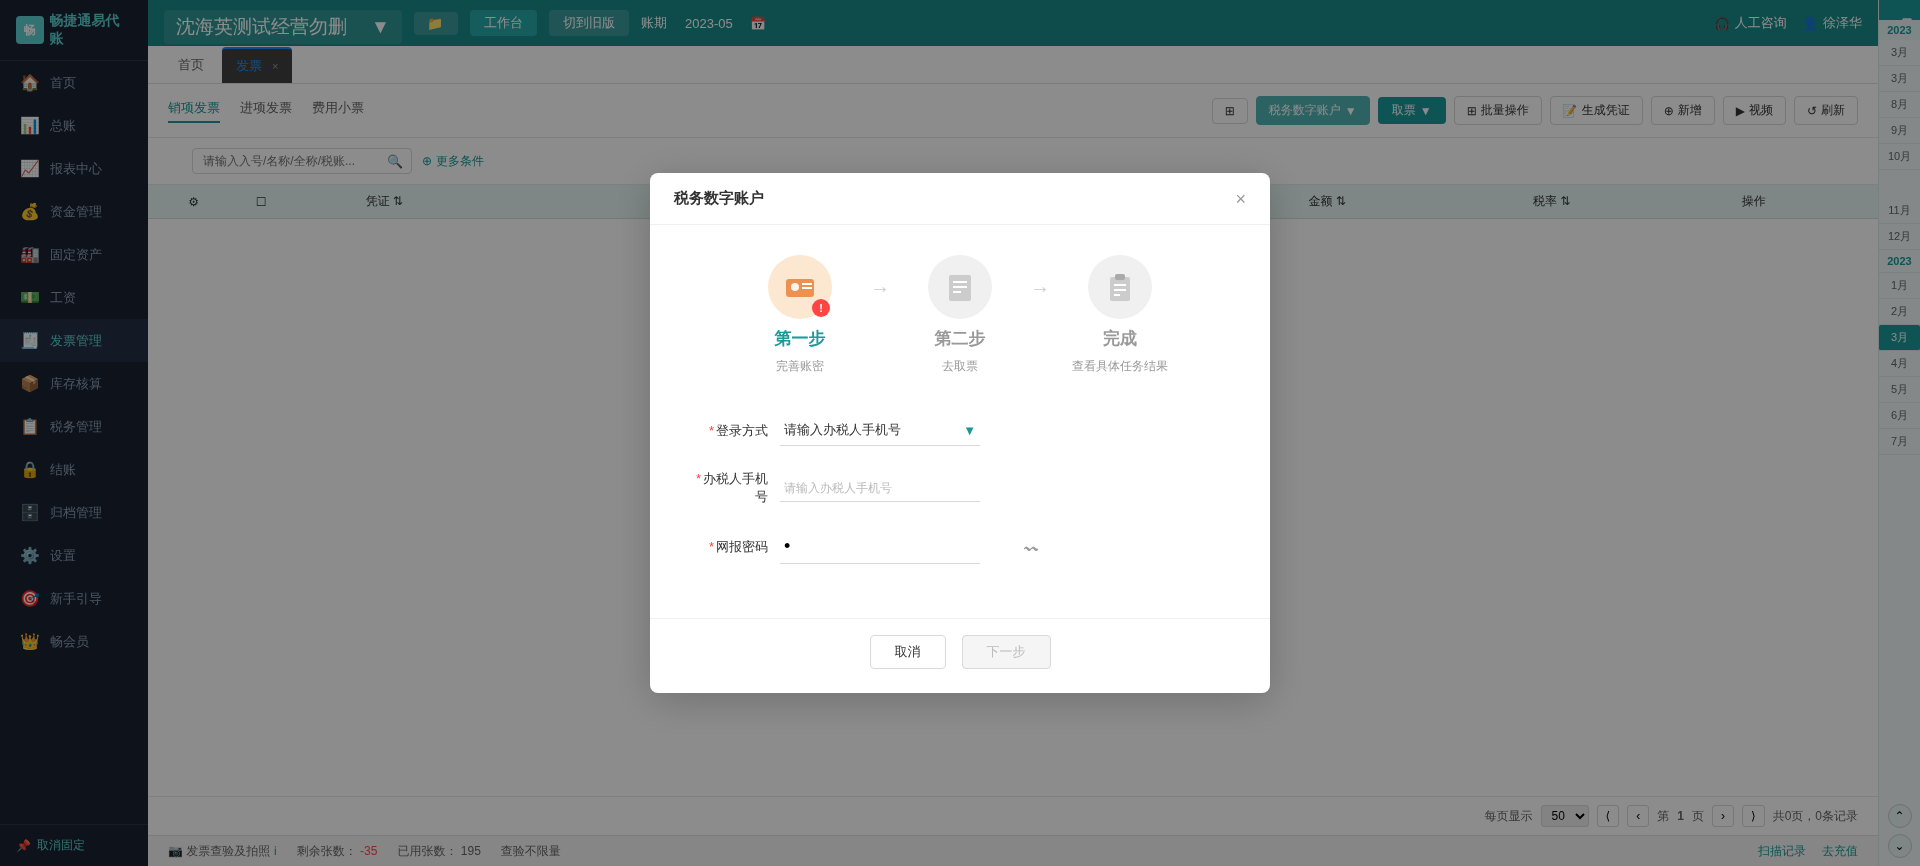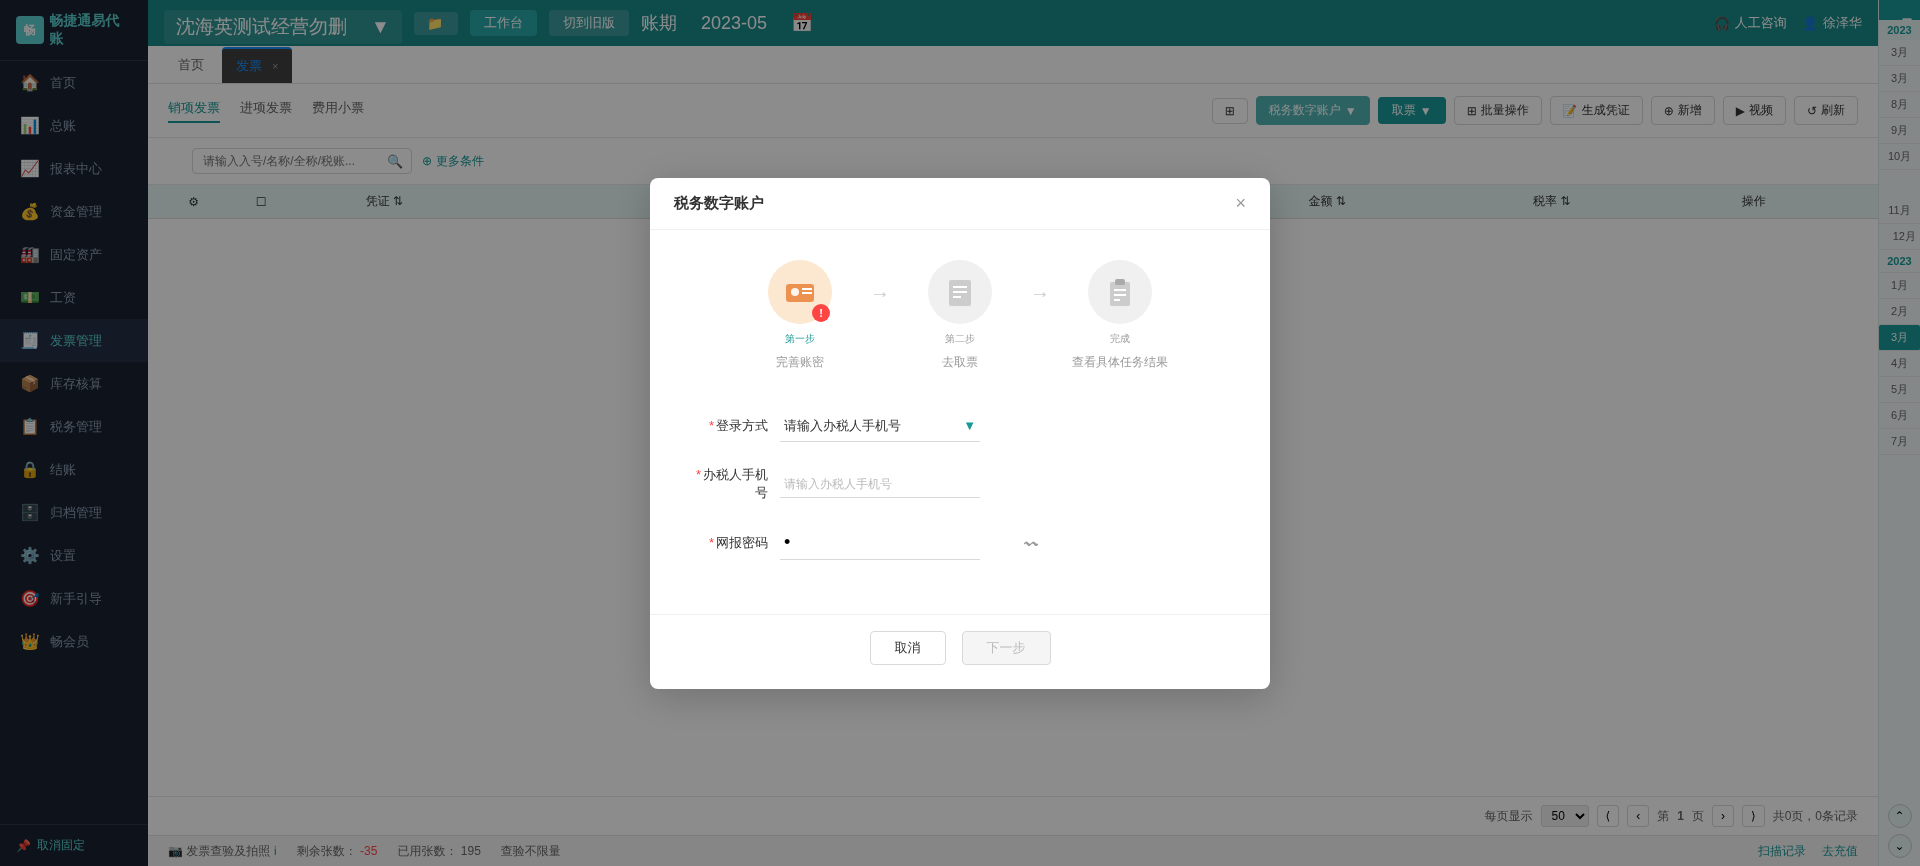--- a/index.html
+++ b/index.html
@@ -18,21 +18,21 @@
     .sidebar-footer { margin-top: auto; padding: 12px 16px; color: #5bcfcf; font-size: 12px; cursor: pointer; display: flex; align-items: center; gap: 6px; border-top: 1px solid #2a3748; }
 
     
     .main-content { flex: 1; display: flex; flex-direction: column; overflow: hidden; }
 
     
     .top-header { height: 46px; background: #1a8a8a; display: flex; align-items: center; padding: 0 16px; gap: 12px; color: white; }
     .company-selector { display: flex; align-items: center; gap: 24px; background: rgba(255,255,255,0.1); padding: 4px 12px; border-radius: 4px; cursor: pointer; font-size: 19px; margin-top: 7px; }
     .header-btn { background: rgba(255,255,255,0.15); border: none; color: white; padding: 4px 14px; border-radius: 4px; cursor: pointer; font-size: 13px; }
     .header-btn.active { background: #2ba8a8; }
-    .header-period { font-size: 18px; display: flex; align-items: center; gap: 24px; }
+    .header-period { font-size: 13px; display: flex; align-items: center; gap: 18px; }
     .header-right { margin-left: auto; display: flex; align-items: center; gap: 16px; font-size: 13px; }
     .header-icon-btn { background: none; border: none; color: white; cursor: pointer; font-size: 13px; display: flex; align-items: center; gap: 4px; }
 
     
     .page-tabs { height: 38px; background: #fff; border-bottom: 1px solid #e0e0e0; display: flex; align-items: center; padding: 0 16px; gap: 4px; }
     .page-tab { padding: 8px 14px; font-size: 13px; cursor: pointer; color: #666; border-radius: 4px 4px 0 0; display: flex; align-items: center; gap: 6px; }
     .page-tab.active { background: #404040; color: #1890ff; border-top: 2px solid #1890ff; }
     .page-tab-close { font-size: 11px; color: #999; margin-left: 4px; }
 
     
@@ -81,21 +81,21 @@
     .modal-close { background: none; border: none; font-size: 18px; color: #999; cursor: pointer; line-height: 1; }
     .modal-body { padding: 30px 40px; }
 
     
     .steps-container { display: flex; align-items: flex-start; justify-content: center; gap: 0; margin-bottom: 40px; }
     .step { display: flex; flex-direction: column; align-items: center; gap: 8px; width: 120px; }
     .step-icon-wrap { width: 64px; height: 64px; border-radius: 50%; display: flex; align-items: center; justify-content: center; position: relative; }
     .step-icon-wrap.active-step { background: #fce8d0; }
     .step-icon-wrap.inactive-step { background: #f0f0f0; }
     .step-badge { position: absolute; bottom: 2px; right: 2px; width: 18px; height: 18px; background: #ff4444; border-radius: 50%; display: flex; align-items: center; justify-content: center; color: white; font-size: 11px; font-weight: bold; }
-    .step-label { font-size: 10px; color: #1a9999; font-weight: 400; }
+    .step-label { font-size: 17px; color: #1a9999; font-weight: 700; }
     .step-label.inactive { color: #999; }
     .step-sublabel { font-size: 12px; color: #999; }
     .step-arrow { font-size: 20px; color: #ccc; margin-top: 20px; padding: 0 10px; }
 
     
     .form-field { display: flex; align-items: center; margin-bottom: 24px; }
     .form-label { width: 90px; font-size: 13px; color: #333; text-align: right; padding-right: 12px; }
     .form-label.required::before { content: '*'; color: #ff4444; margin-right: 2px; }
     .form-control { flex: 1; }
     .form-select { width: 200px; border: none; border-bottom: 1px solid #d9d9d9; padding: 6px 4px; font-size: 13px; color: #333; display: flex; align-items: center; justify-content: space-between; cursor: pointer; }
@@ -368,21 +368,21 @@
       <span>开票日期</span>
     </div>
     <div style="background:#e6f4f4; color:#1a9999; font-size:11px; text-align:center; padding:4px 2px; font-weight:bold; flex-shrink:0;">2023</div>
     <div style="overflow-y:auto; flex:1;">
       <div style="padding:5px 4px; font-size:11px; color:#666; text-align:center; border-bottom:1px solid #e8e8e8; cursor:pointer;">3月</div>
       <div style="padding:5px 4px; font-size:11px; color:#666; text-align:center; border-bottom:1px solid #e8e8e8; cursor:pointer;">3月</div>
       <div style="padding:5px 4px; font-size:11px; color:#666; text-align:center; border-bottom:1px solid #e8e8e8; cursor:pointer;">8月</div>
       <div style="padding:5px 4px; font-size:11px; color:#666; text-align:center; border-bottom:1px solid #e8e8e8; cursor:pointer;">9月</div>
       <div style="padding:5px 4px; font-size:11px; color:#666; text-align:center; border-bottom:1px solid #e8e8e8; cursor:pointer;">10月</div>
       <div style="padding:5px 4px; font-size:11px; color:#666; text-align:center; border-bottom:1px solid #e8e8e8; cursor:pointer;margin-top:28px;">11月</div>
-      <div style="padding:5px 4px; font-size:11px; color:#666; text-align:right; border-bottom:1px solid #e8e8e8; cursor:pointer;">12月</div>
+      <div style="padding:5px 4px; font-size:11px; color:#666; text-align:center; border-bottom:1px solid #e8e8e8; cursor:pointer;">12月</div>
       <div style="padding:5px 4px; font-size:11px; color:#1a9999; text-align:center; border-bottom:1px solid #e8e8e8; cursor:pointer; font-weight:bold;">2023</div>
       <div style="padding:5px 4px; font-size:11px; color:#666; text-align:center; border-bottom:1px solid #e8e8e8; cursor:pointer;">1月</div>
       <div style="padding:5px 4px; font-size:11px; color:#666; text-align:center; border-bottom:1px solid #e8e8e8; cursor:pointer;">2月</div>
       <div style="padding:5px 4px; font-size:11px; background:#1a9999; color:white; text-align:center; border-bottom:1px solid #e8e8e8; cursor:pointer; border-radius:2px;">3月</div>
       <div style="padding:5px 4px; font-size:11px; color:#666; text-align:center; border-bottom:1px solid #e8e8e8; cursor:pointer;">4月</div>
       <div style="padding:5px 4px; font-size:11px; color:#666; text-align:center; border-bottom:1px solid #e8e8e8; cursor:pointer;">5月</div>
       <div style="padding:5px 4px; font-size:11px; color:#666; text-align:center; border-bottom:1px solid #e8e8e8; cursor:pointer;">6月</div>
       <div style="padding:5px 4px; font-size:11px; color:#666; text-align:center; border-bottom:1px solid #e8e8e8; cursor:pointer;">7月</div>
     </div>
     <div style="display:flex; flex-direction:column; align-items:center; padding:8px 4px; gap:6px;">

